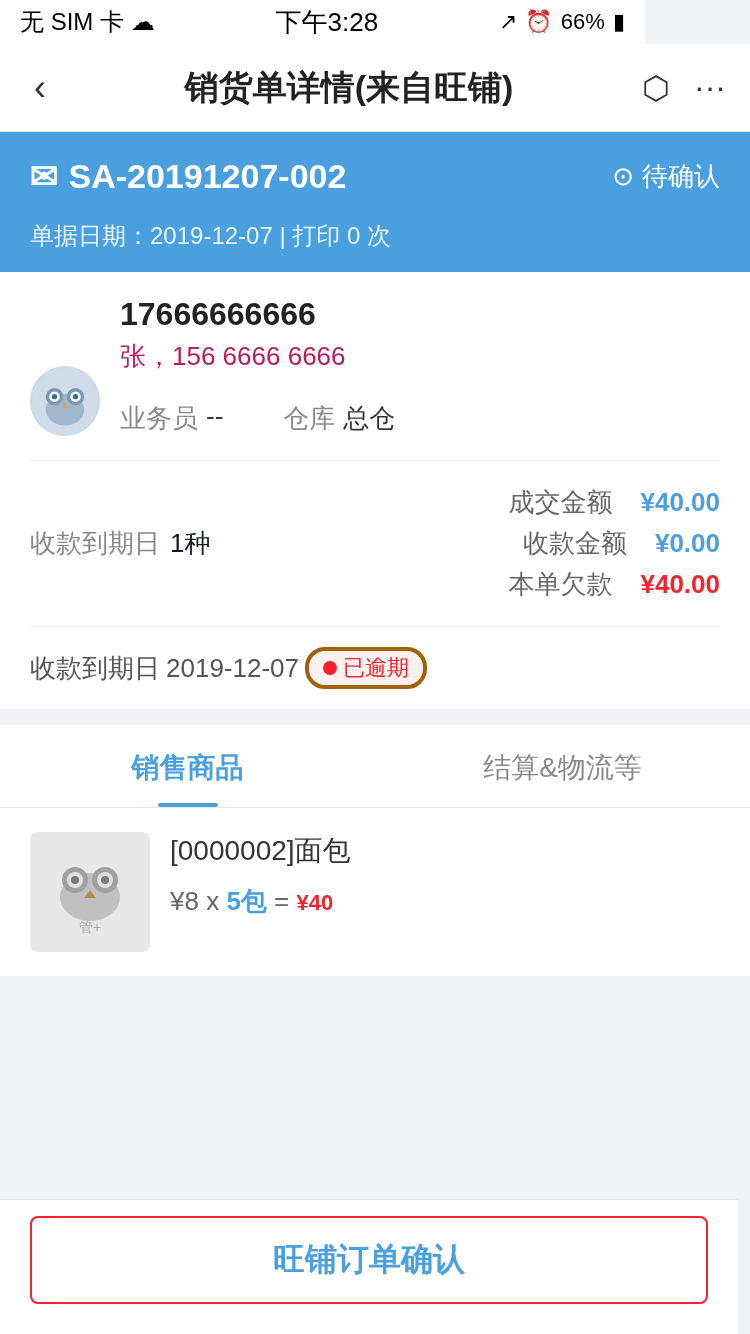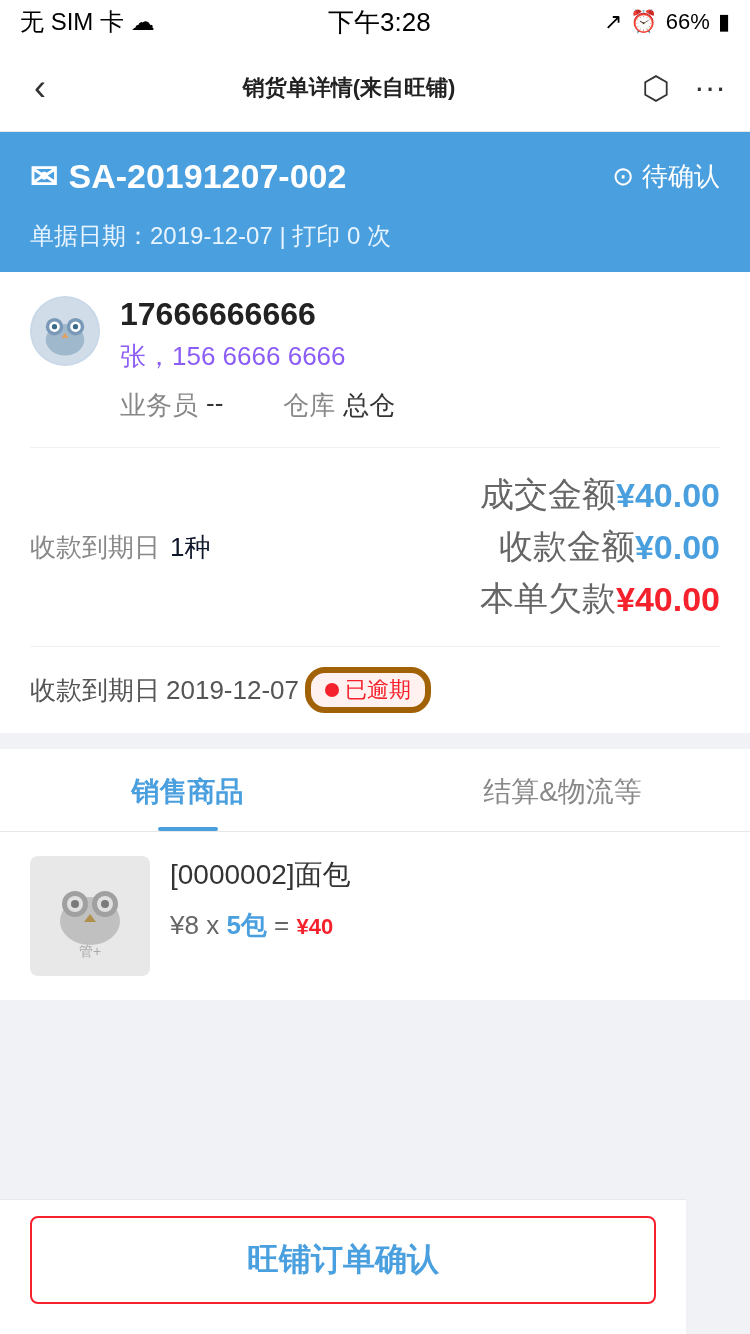--- a/index.html
+++ b/index.html
@@ -8,21 +8,21 @@
       width: 750px;
       min-height: 1334px;
       background: #f0f2f5;
       font-family: -apple-system, "PingFang SC", "Helvetica Neue", Arial, sans-serif;
       font-size: 28px;
       color: #333;
     }
 
     
     .status-bar {
-      width: 750px;
+      width: 645px;
       height: 44px;
       background: #fff;
       display: flex;
       align-items: center;
       justify-content: space-between;
       padding: 0 20px;
       font-size: 24px;
       color: #000;
     }
     .status-left { display: flex; align-items: center; gap: 10px; }
@@ -40,21 +40,21 @@
       padding: 0 24px;
       border-bottom: 1px solid #e8e8e8;
     }
     .nav-back {
       font-size: 36px;
       color: #333;
       cursor: pointer;
       padding: 10px;
     }
     .nav-title {
-      font-size: 22px;
+      font-size: 34px;
       font-weight: 600;
       color: #222;
       flex: 1;
       text-align: center;
     }
     .nav-right {
       display: flex;
       align-items: center;
       gap: 24px;
     }
@@ -100,21 +100,21 @@
     
     .card {
       background: #fff;
       margin-bottom: 16px;
     }
 
     .customer-section {
       background: #fff;
       padding: 24px 30px;
       display: flex;
-      align-items: flex-start;
+      align-items: flex-end;
       gap: 20px;
     }
     .avatar {
       width: 70px;
       height: 70px;
       border-radius: 50%;
       background: #c8d8e8;
       display: flex;
       align-items: center;
       justify-content: center;
@@ -123,22 +123,22 @@
     }
     .customer-info { flex: 1; }
     .customer-phone {
       font-size: 32px;
       font-weight: 600;
       color: #222;
       margin-bottom: 6px;
     }
     .customer-name {
       font-size: 26px;
-      color: #8b5cf6;
-      margin-bottom: 14px;
+      color: #be185d;
+      margin-bottom: 27px;
     }
     .customer-meta {
       display: flex;
       gap: 60px;
       font-size: 26px;
       color: #666;
     }
     .meta-item { display: flex; gap: 8px; }
     .meta-label { color: #888; }
     .meta-value { color: #333; }
@@ -167,41 +167,41 @@
     .summary-label { color: #888; margin-right: 10px; }
     .summary-value { color: #0f172a; font-weight: 500; }
     .summary-right {
       display: flex;
       flex-direction: column;
       align-items: flex-end;
       gap: 6px;
     }
     .summary-row {
       display: flex;
-      gap: 0;
-      font-size: 34px;
+      gap: 28px;
+      font-size: 26px;
       align-items: center;
     }
     .summary-row-label { color: #666; }
     .amount-blue { color: #4a9fdf; font-weight: 600; }
     .amount-red { color: #f5222d; font-weight: 600; }
 
     
     .due-section {
       background: #fff;
       padding: 20px 30px;
       font-size: 26px;
       color: #555;
       display: flex;
       align-items: center;
       gap: 6px;
     }
     .overdue-badge {
       background: #fff1f0;
-      border: 6px solid #a16207;
+      border: 4px solid #a16207;
       color: #f5222d;
       border-radius: 20px;
       padding: 2px 14px;
       font-size: 22px;
       display: flex;
       align-items: center;
       gap: 6px;
     }
     .overdue-dot {
       width: 14px;
@@ -282,21 +282,21 @@
     .bottom-space {
       height: 200px;
       background: #f0f2f5;
     }
 
     
     .bottom-bar {
       position: fixed;
       bottom: 0;
       left: 0;
-      width: 686px;
+      width: 738px;
       background: #fff;
       padding: 16px 30px 30px;
       border-top: 1px solid #e8e8e8;
     }
     .confirm-btn {
       width: 100%;
       height: 88px;
       border: 2px solid #f5222d;
       background: #fff;
       color: #4a9fdf;

